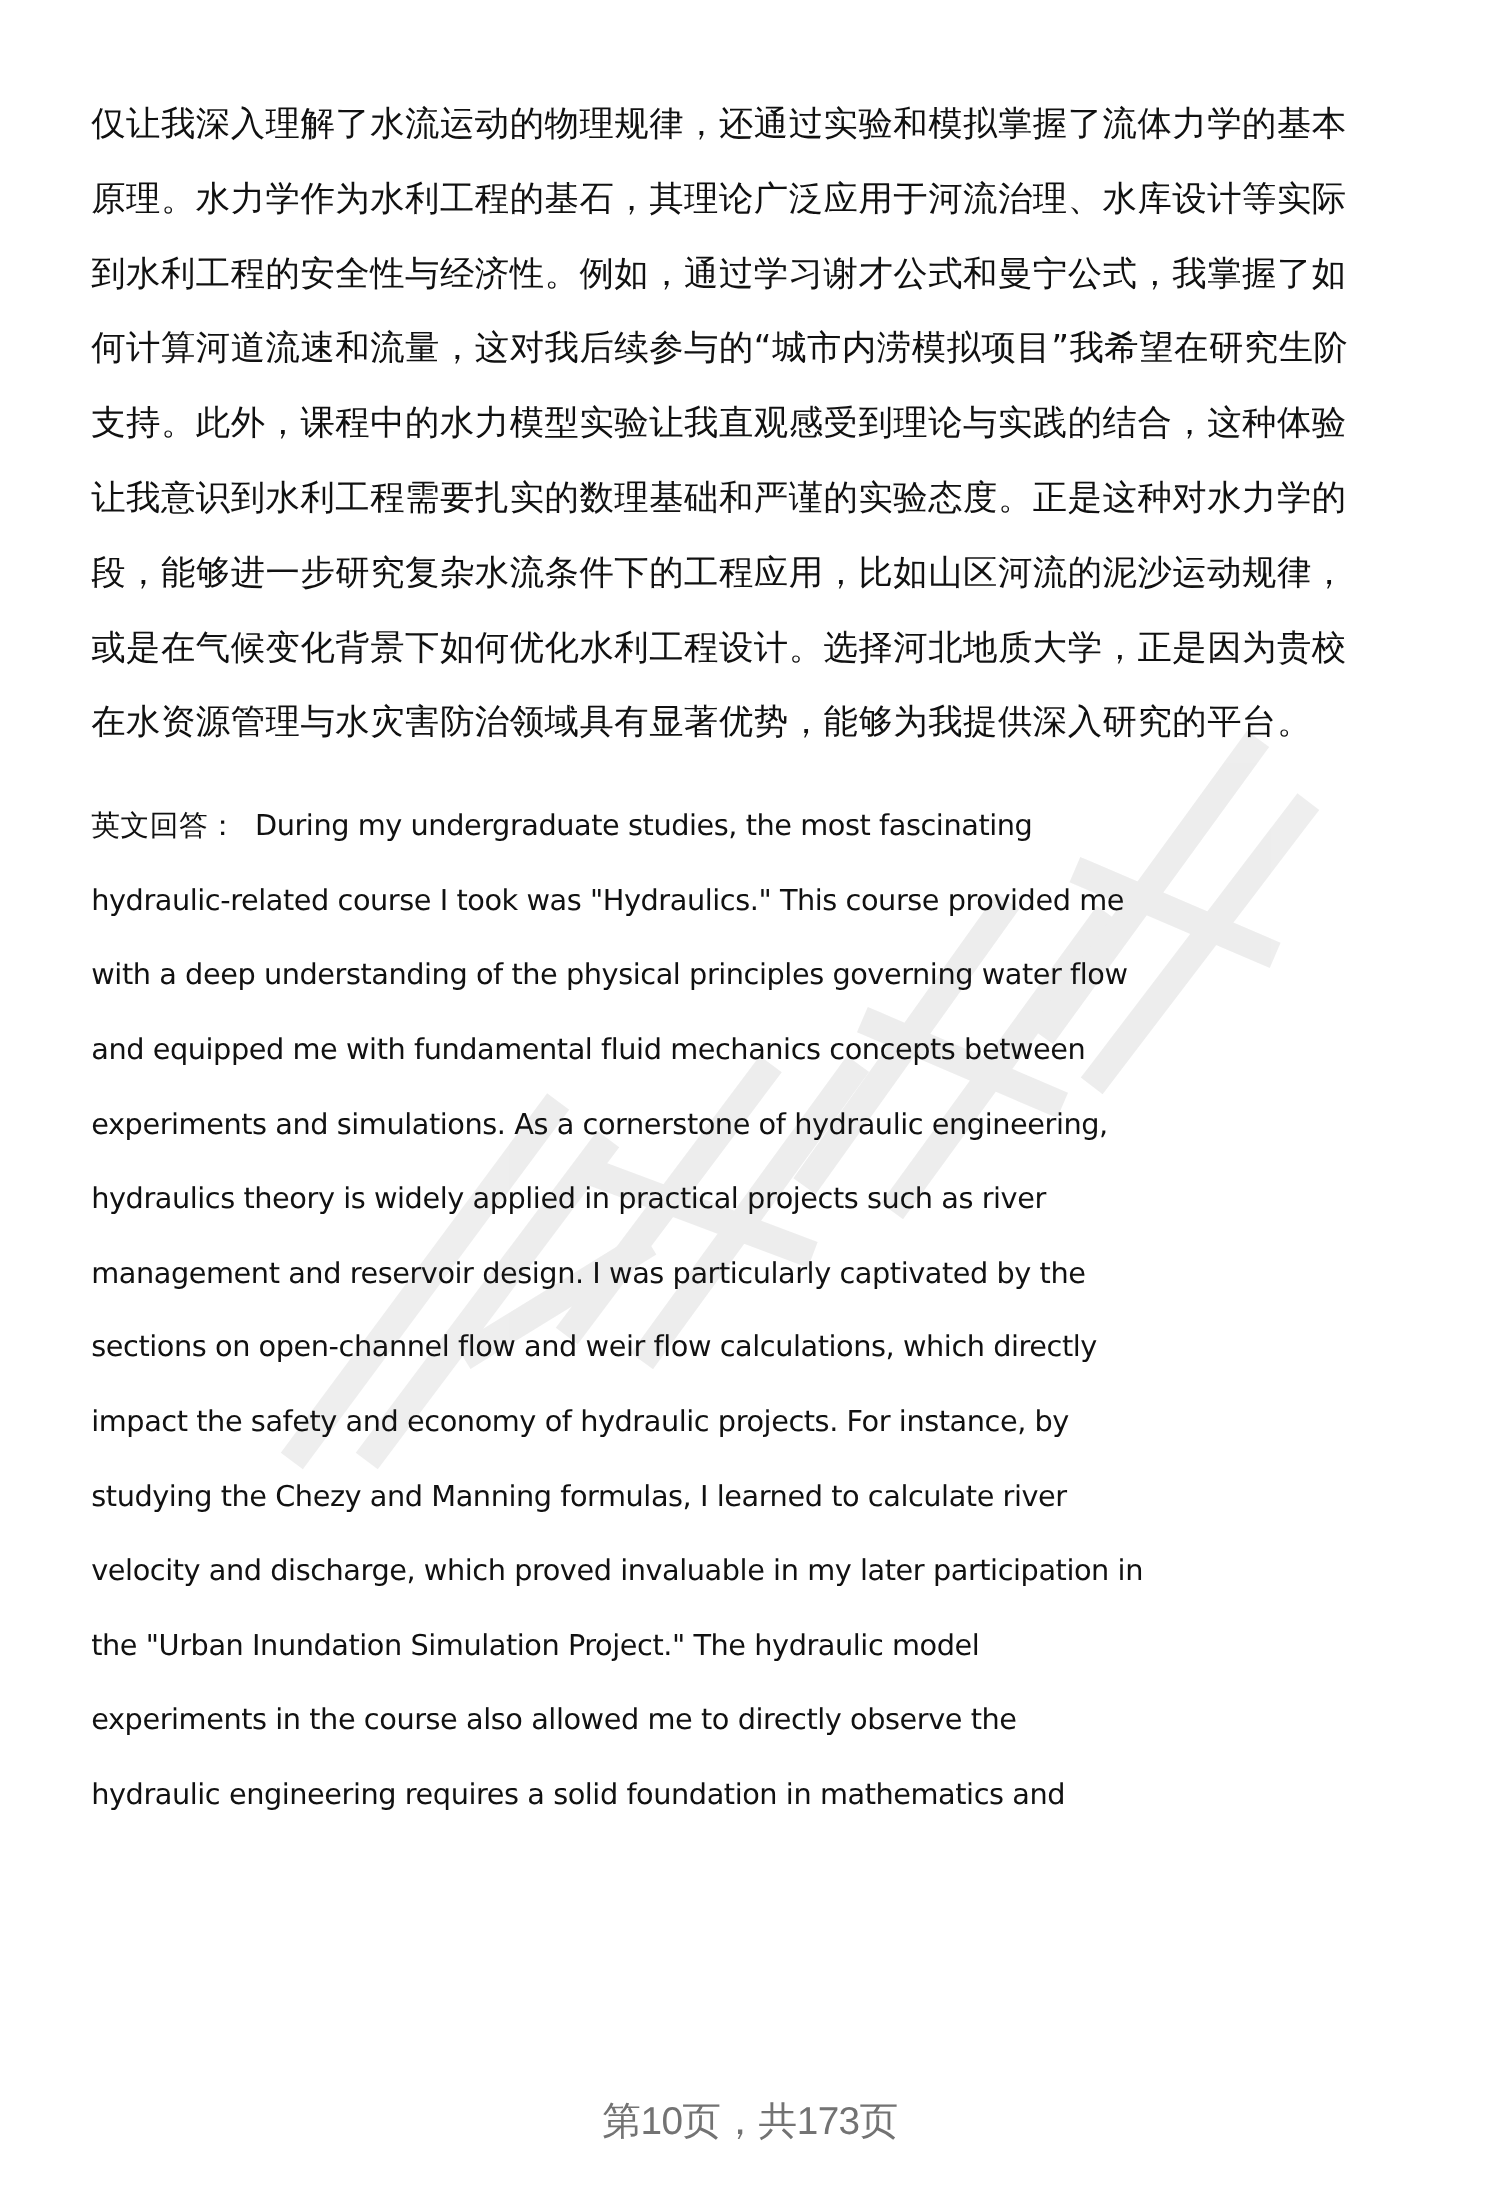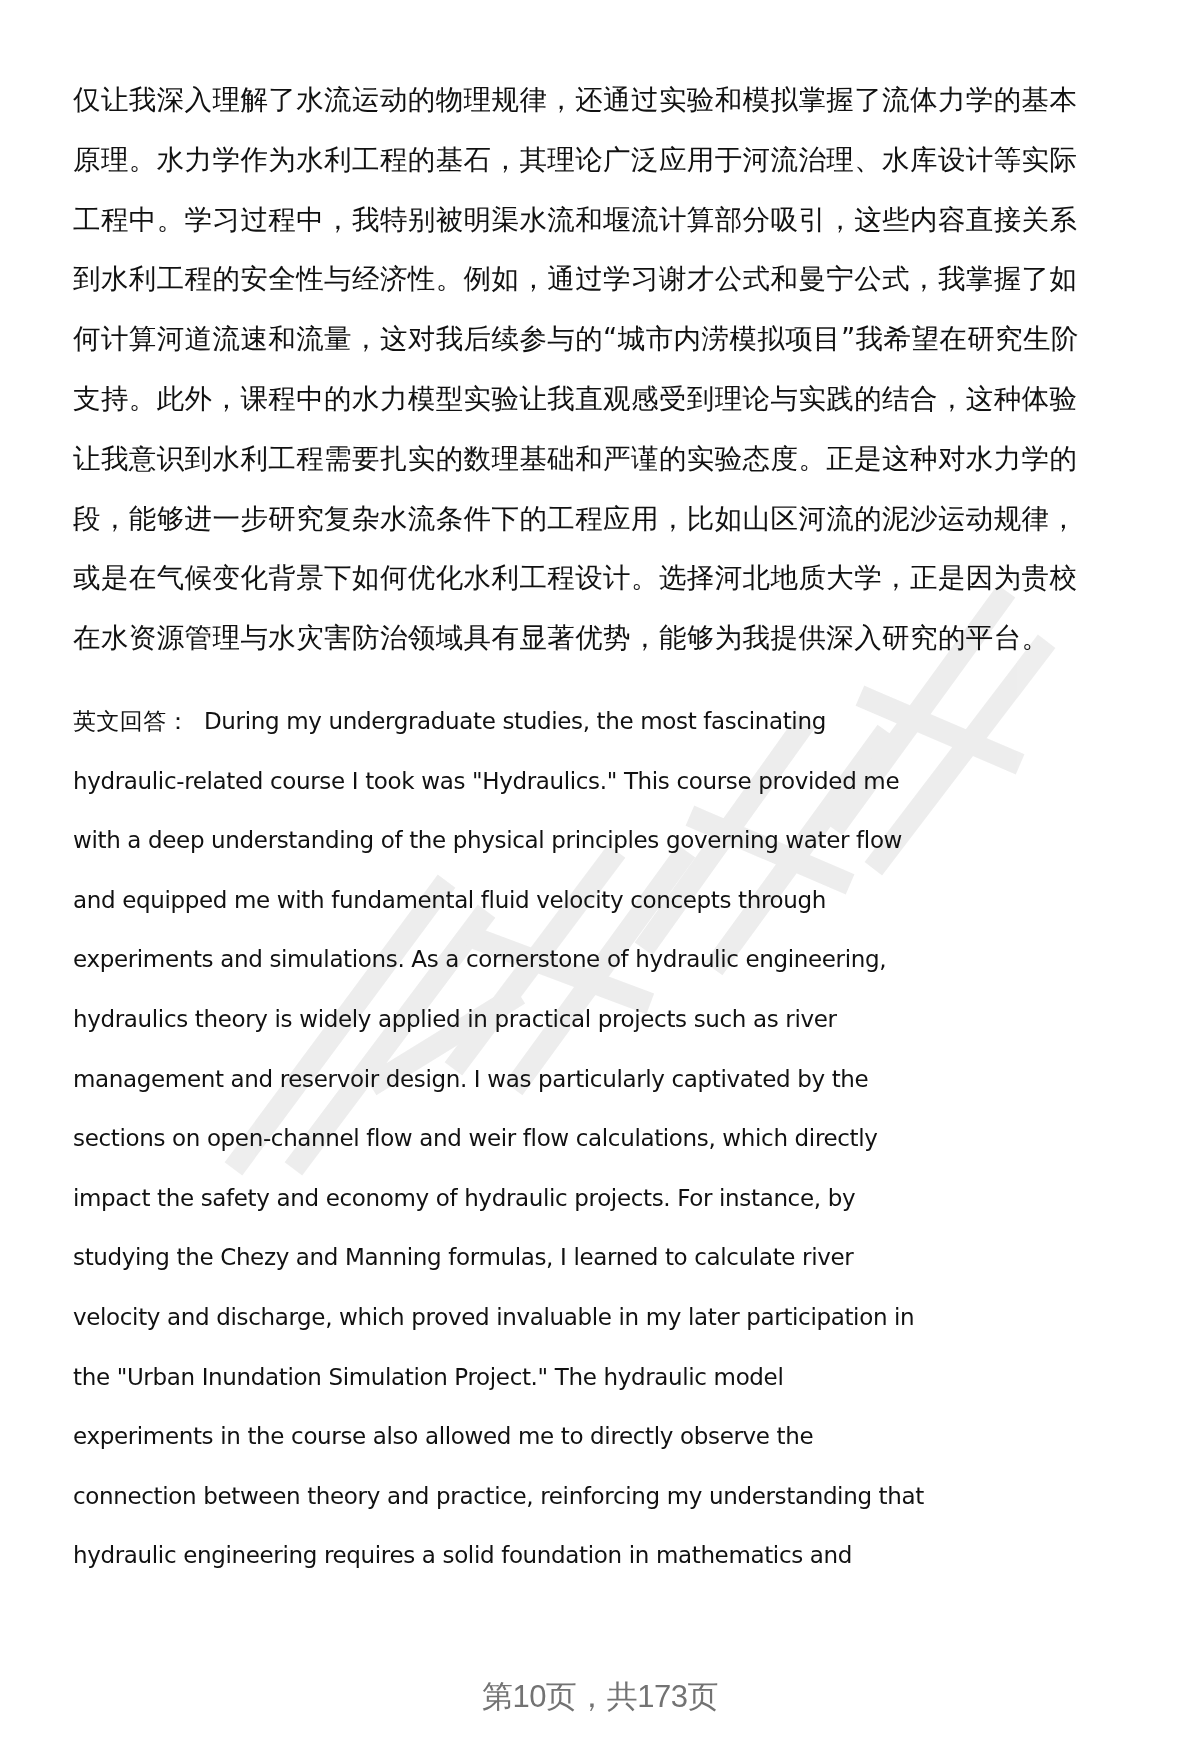--- a/index.html
+++ b/index.html
@@ -84,45 +84,43 @@
         <path d="M470 380 L620 170 M540 400 L700 180 M520 260 L660 320"></path>
         <path d="M660 260 L820 40 M700 300 L860 90 M690 140 L830 200"></path>
       </g>
     </svg>
   </div>
 
   <div class="content">
     <p class="zh-para">
       <span class="zh-line">仅让我深入理解了水流运动的物理规律，还通过实验和模拟掌握了流体力学的基本</span>
       <span class="zh-line">原理。水力学作为水利工程的基石，其理论广泛应用于河流治理、水库设计等实际</span>
-      <span class="zh-line">工程中。学习过程中，我特别被明渠水流和堰流计算部分吸引，这些内容直接关系</span>
       <span class="zh-line">到水利工程的安全性与经济性。例如，通过学习谢才公式和曼宁公式，我掌握了如</span>
       <span class="zh-line">何计算河道流速和流量，这对我后续参与的“城市内涝模拟项目”我希望在研究生阶</span>
       <span class="zh-line">支持。此外，课程中的水力模型实验让我直观感受到理论与实践的结合，这种体验</span>
       <span class="zh-line">让我意识到水利工程需要扎实的数理基础和严谨的实验态度。正是这种对水力学的</span>
       <span class="zh-line">段，能够进一步研究复杂水流条件下的工程应用，比如山区河流的泥沙运动规律，</span>
       <span class="zh-line">或是在气候变化背景下如何优化水利工程设计。选择河北地质大学，正是因为贵校</span>
       <span class="zh-line">在水资源管理与水灾害防治领域具有显著优势，能够为我提供深入研究的平台。</span>
     </p>
 
     <p class="en-para">
       <span class="en-line"><span class="label">英文回答：</span><span>During my undergraduate studies, the most fascinating</span></span>
       <span class="en-line">hydraulic-related course I took was "Hydraulics." This course provided me</span>
       <span class="en-line">with a deep understanding of the physical principles governing water flow</span>
-      <span class="en-line">and equipped me with fundamental fluid velocity concepts through</span>
+      <span class="en-line">and equipped me with fundamental fluid mechanics concepts between</span>
       <span class="en-line">experiments and simulations. As a cornerstone of hydraulic engineering,</span>
       <span class="en-line">hydraulics theory is widely applied in practical projects such as river</span>
       <span class="en-line">management and reservoir design. I was particularly captivated by the</span>
       <span class="en-line">sections on open-channel flow and weir flow calculations, which directly</span>
       <span class="en-line">impact the safety and economy of hydraulic projects. For instance, by</span>
       <span class="en-line">studying the Chezy and Manning formulas, I learned to calculate river</span>
       <span class="en-line">velocity and discharge, which proved invaluable in my later participation in</span>
       <span class="en-line">the "Urban Inundation Simulation Project." The hydraulic model</span>
       <span class="en-line">experiments in the course also allowed me to directly observe the</span>
-      <span class="en-line">connection between theory and practice, reinforcing my understanding that</span>
       <span class="en-line">hydraulic engineering requires a solid foundation in mathematics and</span>
     </p>
   </div>
 
   <div class="footer">
     <span>第10页，共173页</span>
   </div>
 
 </div>
 

